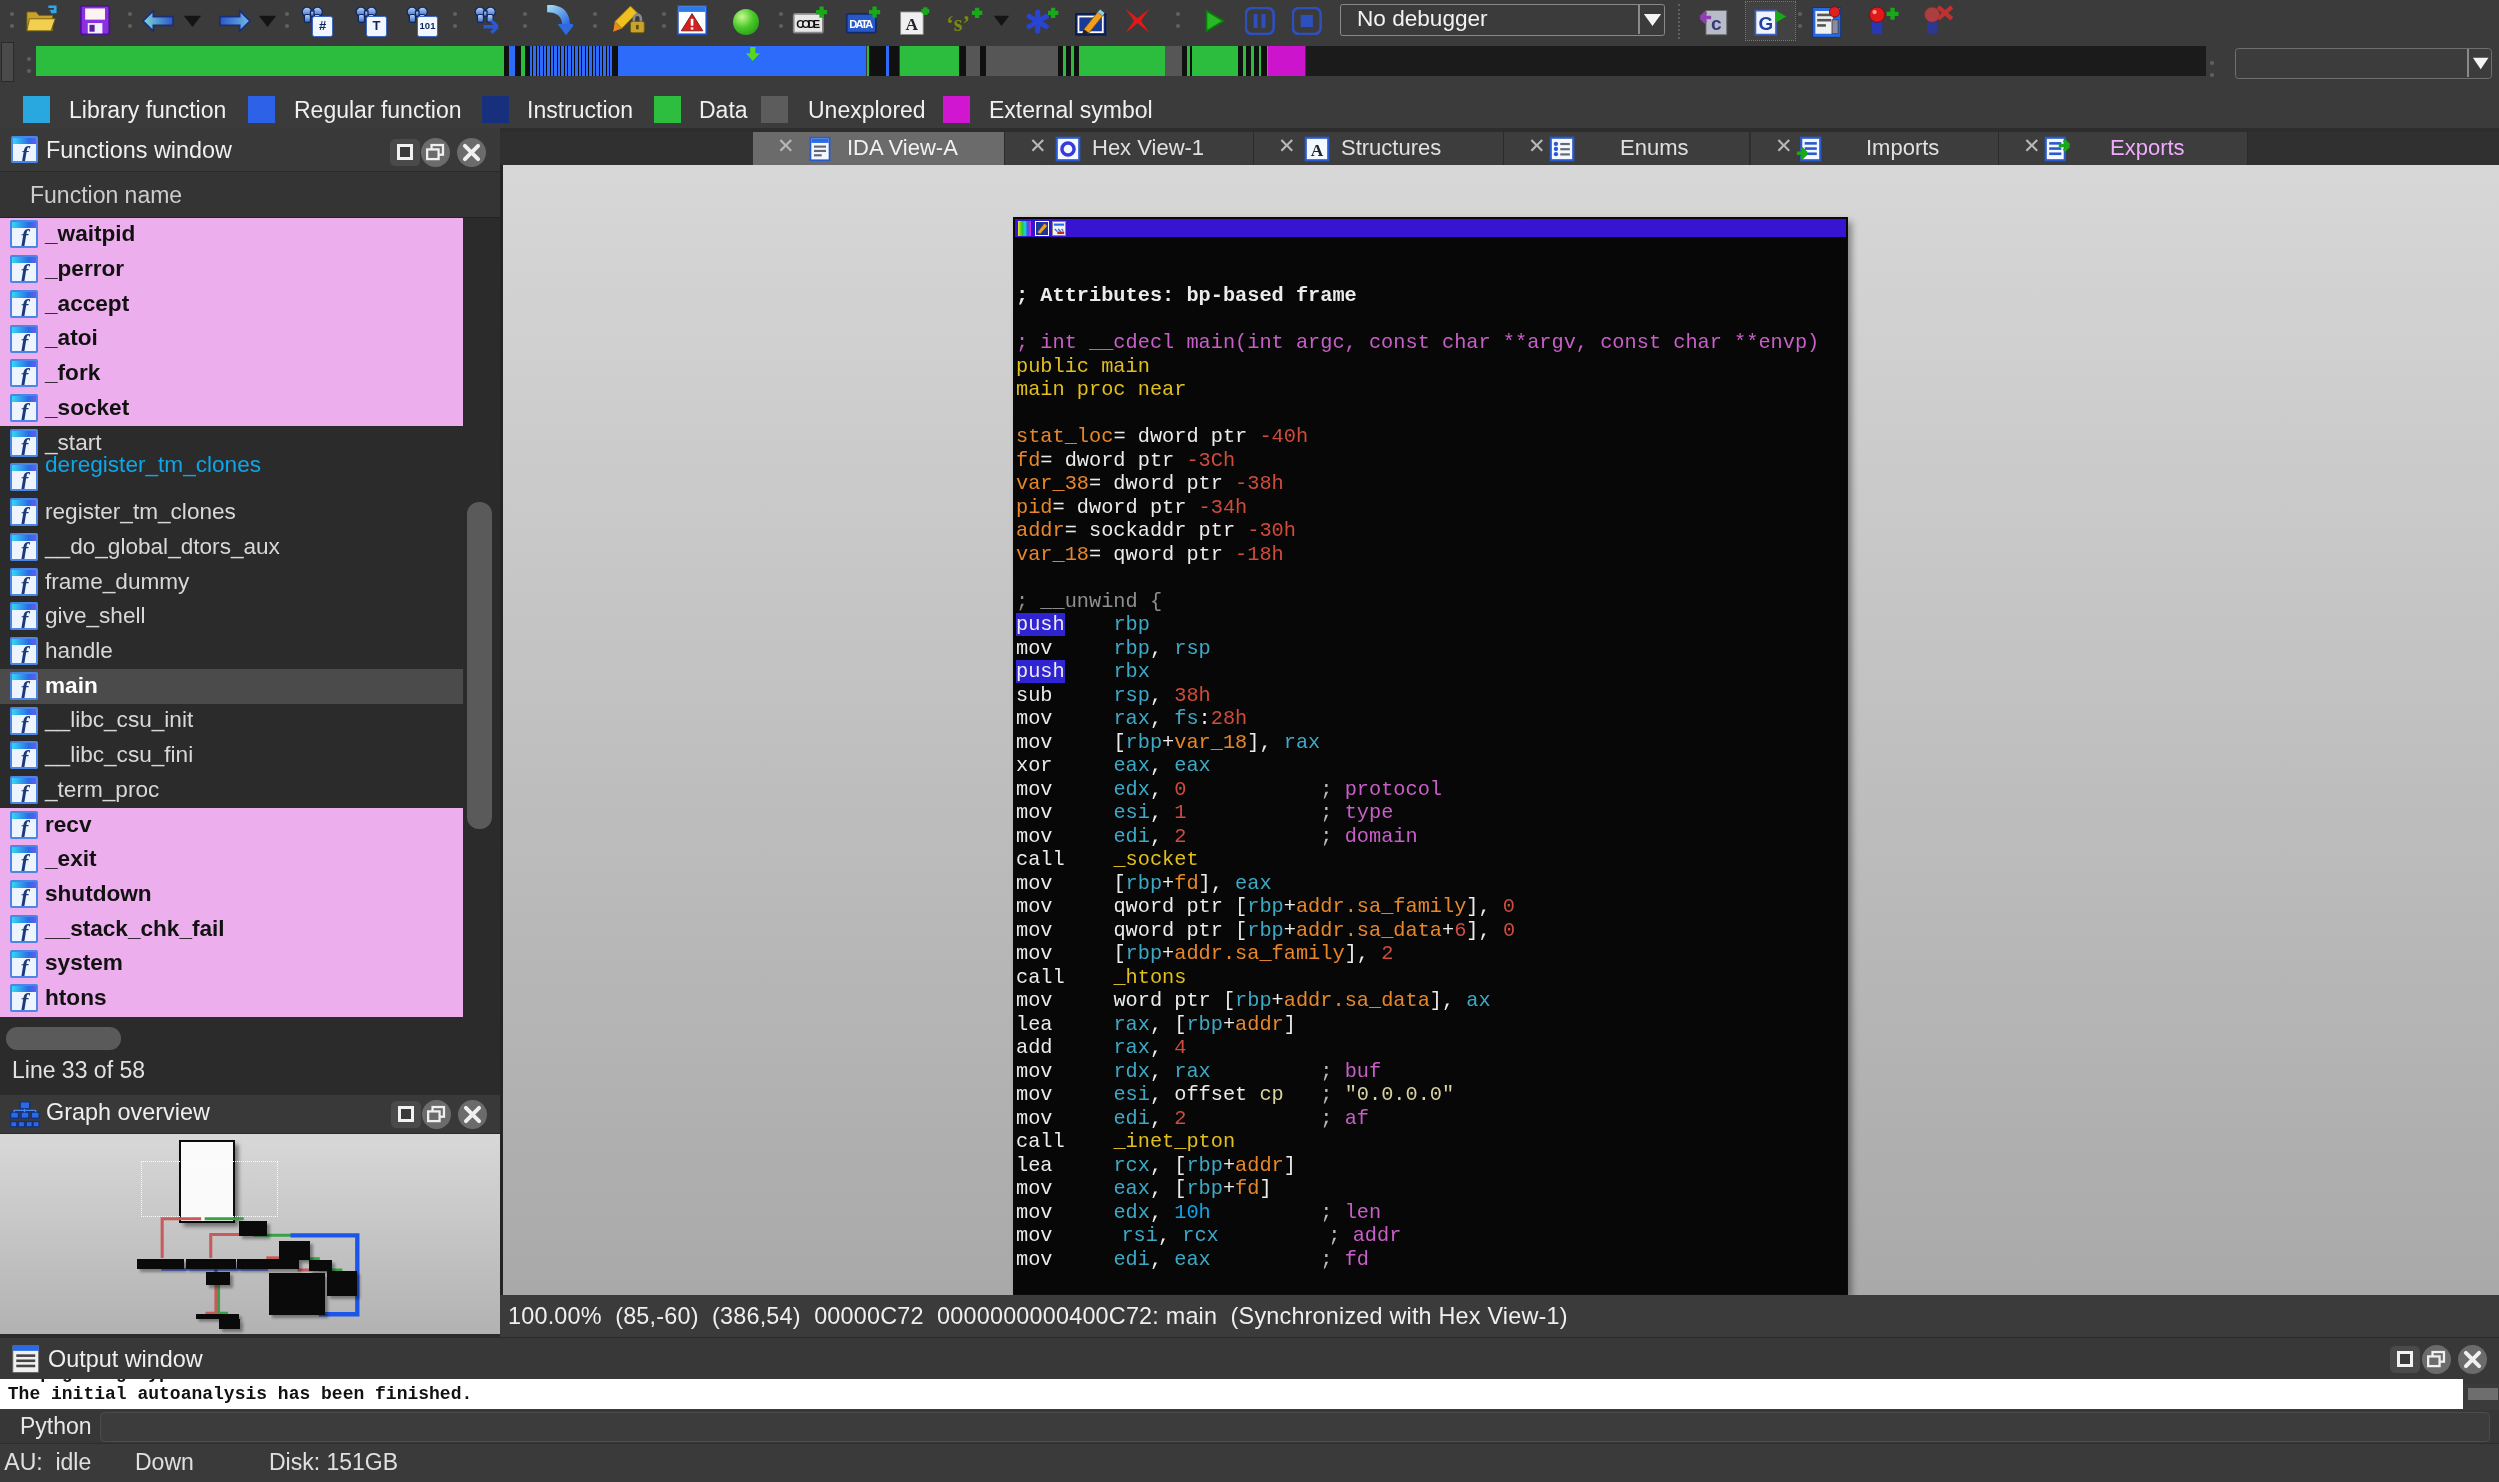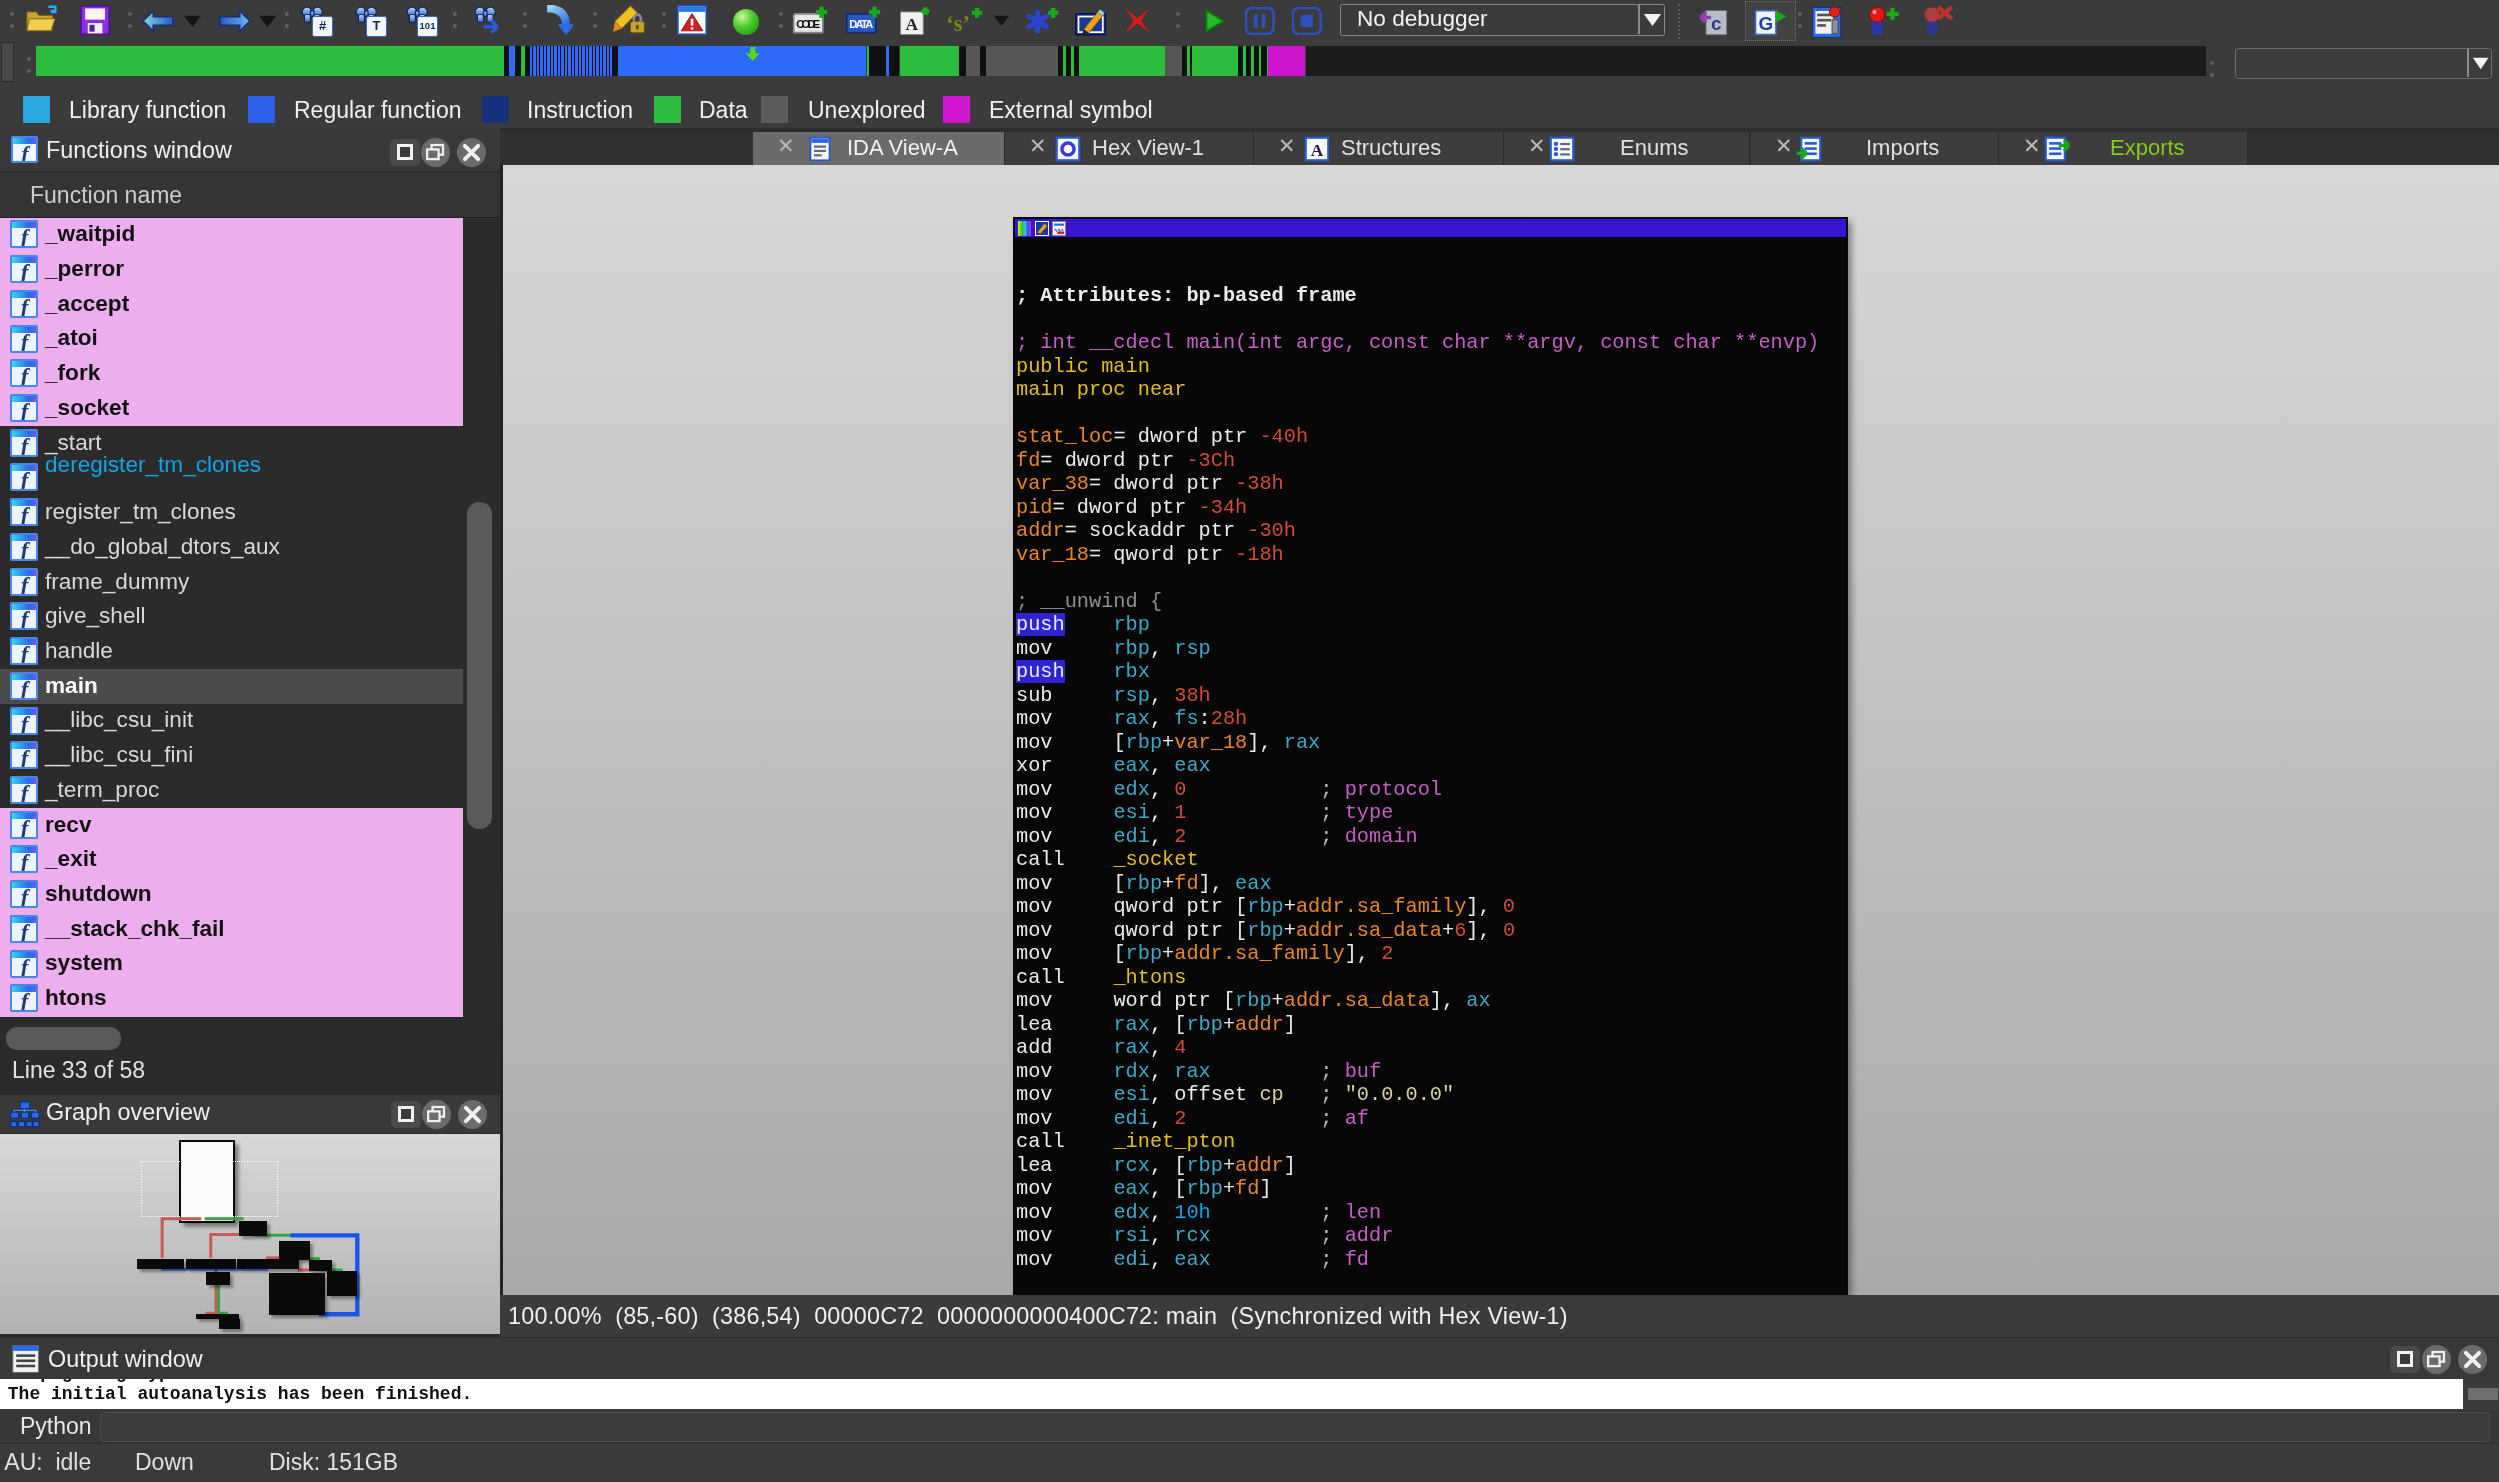--- a/index.html
+++ b/index.html
@@ -563,21 +563,21 @@
     </div>
 <div class="tab" style="left:1999px;width:249px;background:#3d3d3d;border-right:1.7px solid #2b2b2b">
       <span class="tabx" style="left:24px">✕</span>
       <svg class="abs" style="left:45px;top:3.5px" width="26" height="26" viewBox="0 0 30 30">
         <rect x="2" y="2" width="22" height="26" fill="#f4f8ff" stroke="#2a5ad0" stroke-width="2.5"></rect>
         <rect x="6" y="7" width="14" height="3" fill="#2a5ad0"></rect>
         <rect x="6" y="13" width="14" height="3" fill="#2a5ad0"></rect>
         <rect x="6" y="19" width="14" height="3" fill="#2a5ad0"></rect>
         <path d="M17 11 L29 11 M29 11 L23 5 M29 11 L23 17" stroke="#18a818" stroke-width="4" fill="none"></path>
       </svg>
-      <span class="tablbl" style="left:111px;color:#84cc16">Exports</span>
+      <span class="tablbl" style="left:111px;color:#f0abfc">Exports</span>
     </div>
 <div class="abs" style="left:500px;top:165px;width:2.6px;height:1130px;background:#242424"></div>
 <div class="abs" style="left:503px;top:165px;width:1997px;height:1130px;background:linear-gradient(#d7d7d7,#a9a9a9)"></div>
 <div class="abs" style="left:1013px;top:217px;width:835px;height:1078px;background:#070707;border:1.7px solid #0a0a0a;box-shadow:4.3px 4.3px 7px rgba(0,0,0,0.4)"></div>
 <div class="abs" style="left:1015px;top:219px;width:831px;height:18px;background:#3614d2"></div>
 <div class="abs" style="left:1018px;top:221px;width:13px;height:14.8px;background:linear-gradient(90deg,#e8e820,#28c828 32%,#28c8e8 55%,#2858e8 75%,#e828e8)"></div>
 <div class="abs" style="left:1035px;top:221px;width:14px;height:14.8px;background:#1a3a9a;border:1.3px solid #fff"></div>
 <svg class="abs" style="left:1035px;top:220px" width="13" height="15.6" viewBox="0 0 15 18">
       <path d="M3 14 L11 4 L14 7 L6 16 Z" fill="#f0a020"></path>
     </svg>
@@ -623,21 +623,21 @@
 <div class="al"><span style="color:#ecebeb;">mov</span><span style="color:#ecebeb;">     </span><span style="color:#ecebeb;">word</span><span style="color:#ecebeb;"> </span><span style="color:#ecebeb;">ptr</span><span style="color:#ecebeb;"> [</span><span style="color:#3da9c6;">rbp</span><span style="color:#ecebeb;">+</span><span style="color:#e8872a;">addr.sa_data</span><span style="color:#ecebeb;">], </span><span style="color:#3da9c6;">ax</span></div>
 <div class="al"><span style="color:#ecebeb;">lea</span><span style="color:#ecebeb;">     </span><span style="color:#3da9c6;">rax</span><span style="color:#ecebeb;">, [</span><span style="color:#3da9c6;">rbp</span><span style="color:#ecebeb;">+</span><span style="color:#e8872a;">addr</span><span style="color:#ecebeb;">]</span></div>
 <div class="al"><span style="color:#ecebeb;">add</span><span style="color:#ecebeb;">     </span><span style="color:#3da9c6;">rax</span><span style="color:#ecebeb;">, </span><span style="color:#cf4b3b;">4</span></div>
 <div class="al"><span style="color:#ecebeb;">mov</span><span style="color:#ecebeb;">     </span><span style="color:#3da9c6;">rdx</span><span style="color:#ecebeb;">, </span><span style="color:#3da9c6;">rax</span><span style="color:#ecebeb;">         </span><span style="color:#b9b9b9;">;</span><span style="color:#ecebeb;"> </span><span style="color:#c85fc8;">buf</span></div>
 <div class="al"><span style="color:#ecebeb;">mov</span><span style="color:#ecebeb;">     </span><span style="color:#3da9c6;">esi</span><span style="color:#ecebeb;">, </span><span style="color:#ecebeb;">offset</span><span style="color:#ecebeb;"> </span><span style="color:#d6d2a2;">cp</span><span style="color:#ecebeb;">   </span><span style="color:#b9b9b9;">;</span><span style="color:#ecebeb;"> </span><span style="color:#d6d2a2;">"0.0.0.0"</span></div>
 <div class="al"><span style="color:#ecebeb;">mov</span><span style="color:#ecebeb;">     </span><span style="color:#3da9c6;">edi</span><span style="color:#ecebeb;">, </span><span style="color:#cf4b3b;">2</span><span style="color:#ecebeb;">           </span><span style="color:#b9b9b9;">;</span><span style="color:#ecebeb;"> </span><span style="color:#c85fc8;">af</span></div>
 <div class="al"><span style="color:#ecebeb;">call</span><span style="color:#ecebeb;">    </span><span style="color:#e2bf1d;">_inet_pton</span></div>
 <div class="al"><span style="color:#ecebeb;">lea</span><span style="color:#ecebeb;">     </span><span style="color:#3da9c6;">rcx</span><span style="color:#ecebeb;">, [</span><span style="color:#3da9c6;">rbp</span><span style="color:#ecebeb;">+</span><span style="color:#e8872a;">addr</span><span style="color:#ecebeb;">]</span></div>
 <div class="al"><span style="color:#ecebeb;">mov</span><span style="color:#ecebeb;">     </span><span style="color:#3da9c6;">eax</span><span style="color:#ecebeb;">, [</span><span style="color:#3da9c6;">rbp</span><span style="color:#ecebeb;">+</span><span style="color:#e8872a;">fd</span><span style="color:#ecebeb;">]</span></div>
 <div class="al"><span style="color:#ecebeb;">mov</span><span style="color:#ecebeb;">     </span><span style="color:#3da9c6;">edx</span><span style="color:#ecebeb;">, </span><span style="color:#0ea5e9;">10h</span><span style="color:#ecebeb;">         </span><span style="color:#b9b9b9;">;</span><span style="color:#ecebeb;"> </span><span style="color:#c85fc8;">len</span></div>
-<div class="al"><span style="color:#ecebeb;">mov</span><span style="color:#ecebeb;">     </span><span style="color:#3da9c6;">rsi</span><span style="color:#ecebeb;">, </span><span style="color:#3da9c6;">rcx</span><span style="color:#ecebeb;">         </span><span style="color:#b9b9b9;">;</span><span style="color:#ecebeb;"> </span><span style="color:#c85fc8;">addr</span></div>
+<div class="al"><span style="color:#ecebeb;">mov</span><span style="color:#ecebeb;">     </span><span style="color:#3da9c6;margin-left:8px;">rsi</span><span style="color:#ecebeb;">, </span><span style="color:#3da9c6;">rcx</span><span style="color:#ecebeb;">         </span><span style="color:#b9b9b9;">;</span><span style="color:#ecebeb;"> </span><span style="color:#c85fc8;">addr</span></div>
 <div class="al"><span style="color:#ecebeb;">mov</span><span style="color:#ecebeb;">     </span><span style="color:#3da9c6;">edi</span><span style="color:#ecebeb;">, </span><span style="color:#3da9c6;">eax</span><span style="color:#ecebeb;">         </span><span style="color:#b9b9b9;">;</span><span style="color:#ecebeb;"> </span><span style="color:#c85fc8;">fd</span></div>
     </div>
 <div class="abs" style="left:500px;top:1295px;width:2000px;height:42px;background:#3b3b3b"></div>
 <div class="abs" style="left:508px;top:1303px;color:#efefef;font-size:23.4px;letter-spacing:0.2px">100.00%&nbsp; (85,-60)&nbsp; (386,54)&nbsp; 00000C72&nbsp; 0000000000400C72: main&nbsp; (Synchronized with Hex View-1)</div>
 <div class="abs" style="left:0;top:1337px;width:2500px;height:47px;background:#383838;border-top:1.7px solid #2a2a2a"></div>
 <svg class="abs" style="left:11.3px;top:1344px" width="29.5" height="31" viewBox="0 0 34 36">
       <rect x="2" y="2" width="30" height="31" fill="#f0f0f0" stroke="#666"></rect>
 <rect x="2" y="2" width="30" height="6" fill="#2a6ae8"></rect>
 <rect x="6" y="12" width="22" height="3" fill="#444"></rect>
       <rect x="6" y="18" width="22" height="3" fill="#444"></rect>

